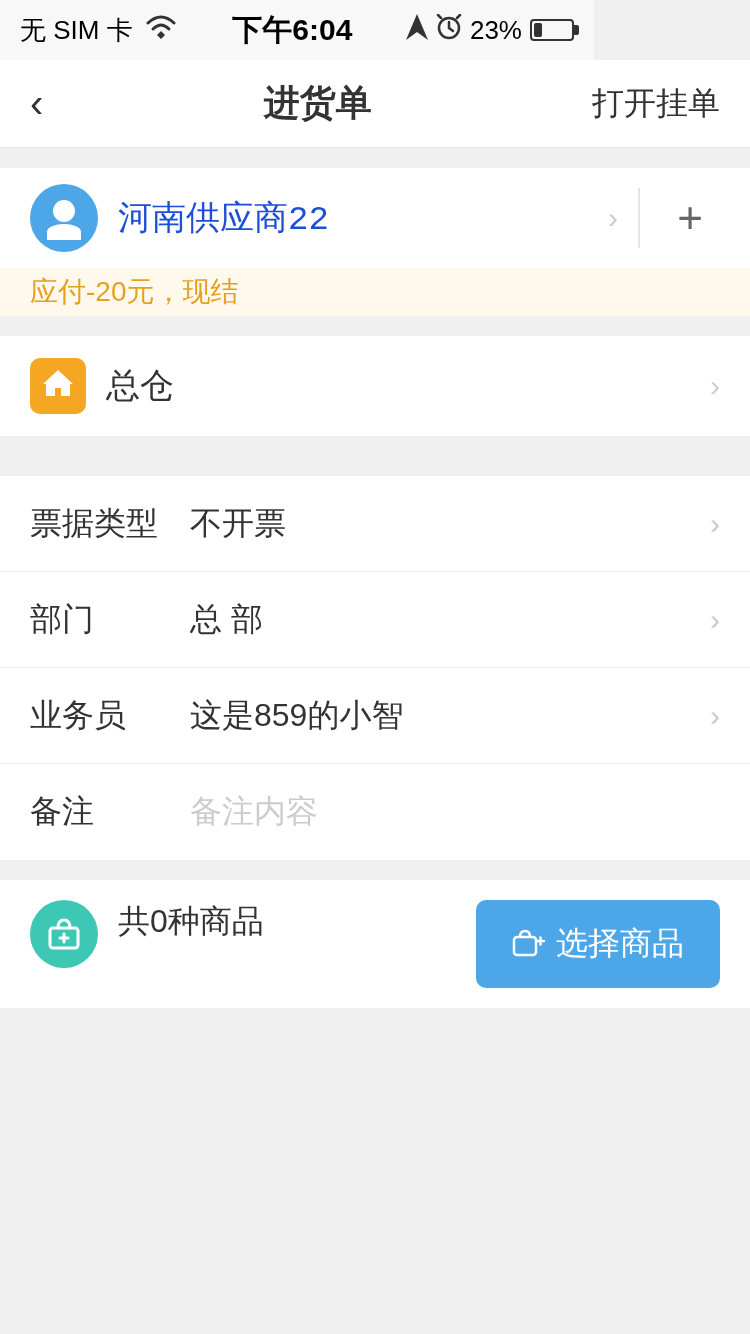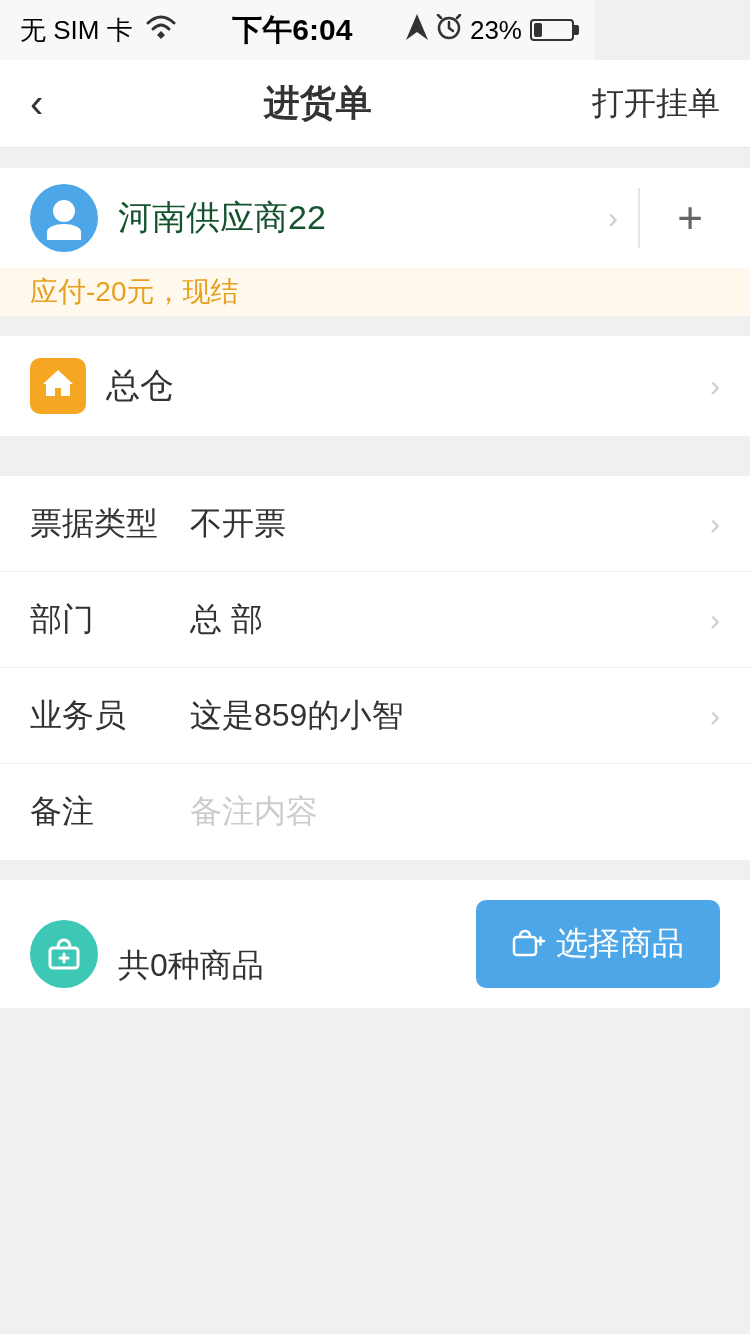--- a/index.html
+++ b/index.html
@@ -140,21 +140,22 @@
     .avatar-body {
       width: 34px;
       height: 16px;
       background: #fff;
       border-radius: 50% 50% 0 0;
       margin: 0 auto;
     }
     .supplier-name {
       flex: 1;
       font-size: 34px;
-      color: #14532d;
+      color: #1d4ed8;
+      font-family: Liberation Mono, monospace;
     }
     .row-arrow {
       color: #ccc;
       font-size: 30px;
     }
     .supplier-divider {
       width: 2px;
       height: 60px;
       background: #e5e5e5;
       margin: 0 20px;
@@ -258,21 +259,21 @@
     }
 
     
     .bottom-section-divider {
       height: 20px;
       background: #f0f0f0;
     }
     .bottom-bar {
       background: #fff;
       display: flex;
-      align-items: flex-end;
+      align-items: flex-start;
       padding: 20px 30px;
       gap: 20px;
     }
     .product-icon {
       width: 68px;
       height: 68px;
       background: #3cc8b4;
       border-radius: 50%;
       display: flex;
       align-items: center;

